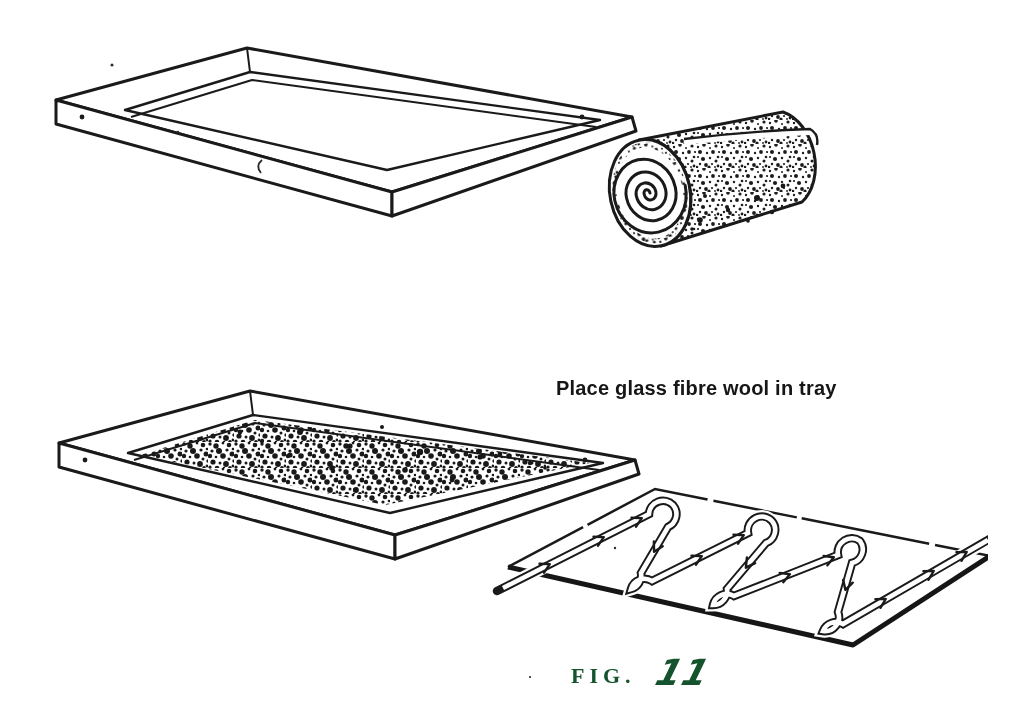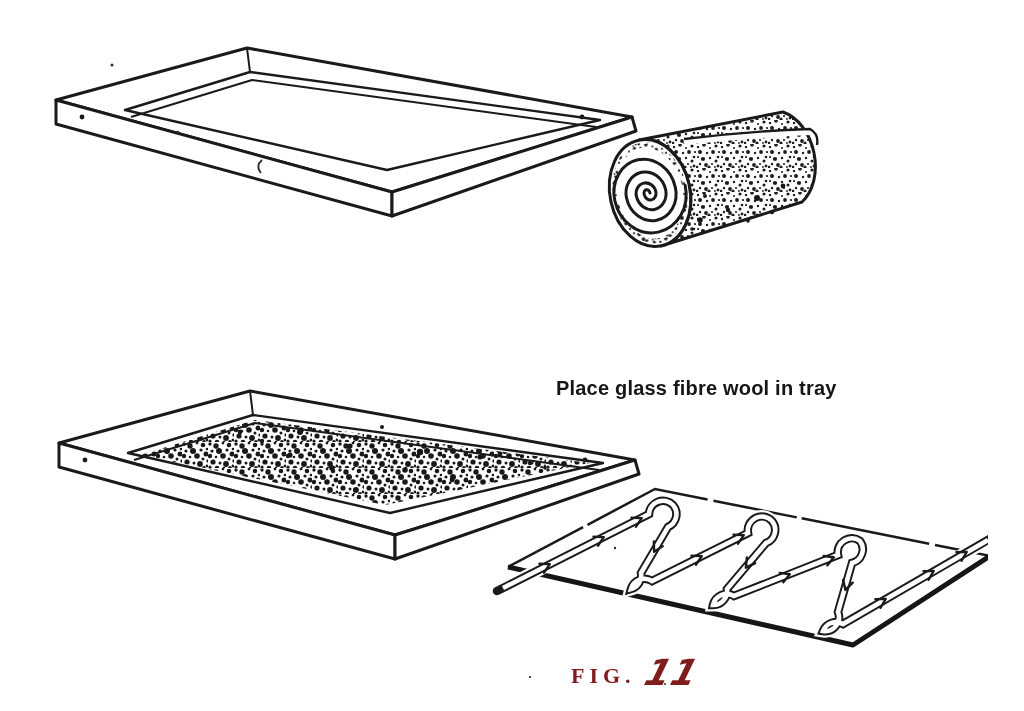--- a/index.html
+++ b/index.html
@@ -7,21 +7,21 @@
         font-family:"Liberation Sans",sans-serif;color:#1a1a1a;}
   .page svg{position:absolute;left:0;top:0;}
   .caption-instruction{
     position:absolute;left:556px;top:377px;
     font-family:"Liberation Sans",sans-serif;
     font-size:20px;font-weight:bold;letter-spacing:.2px;color:#161616;
     white-space:nowrap;
   }
   .fig-caption{
     position:absolute;left:571px;top:650px;
-    display:flex;align-items:baseline;gap:10px;color:#7f1d1d;
+    display:flex;align-items:baseline;gap:21px;color:#14532d;
     white-space:nowrap;
   }
   .fig-label{
     font-family:"Liberation Serif",serif;
     font-size:22px;font-weight:bold;letter-spacing:5px;
   }
   .fig-number{
     display:inline-block;
     font-family:"DejaVu Sans",sans-serif;
     font-size:36px;font-weight:bold;font-style:italic;

